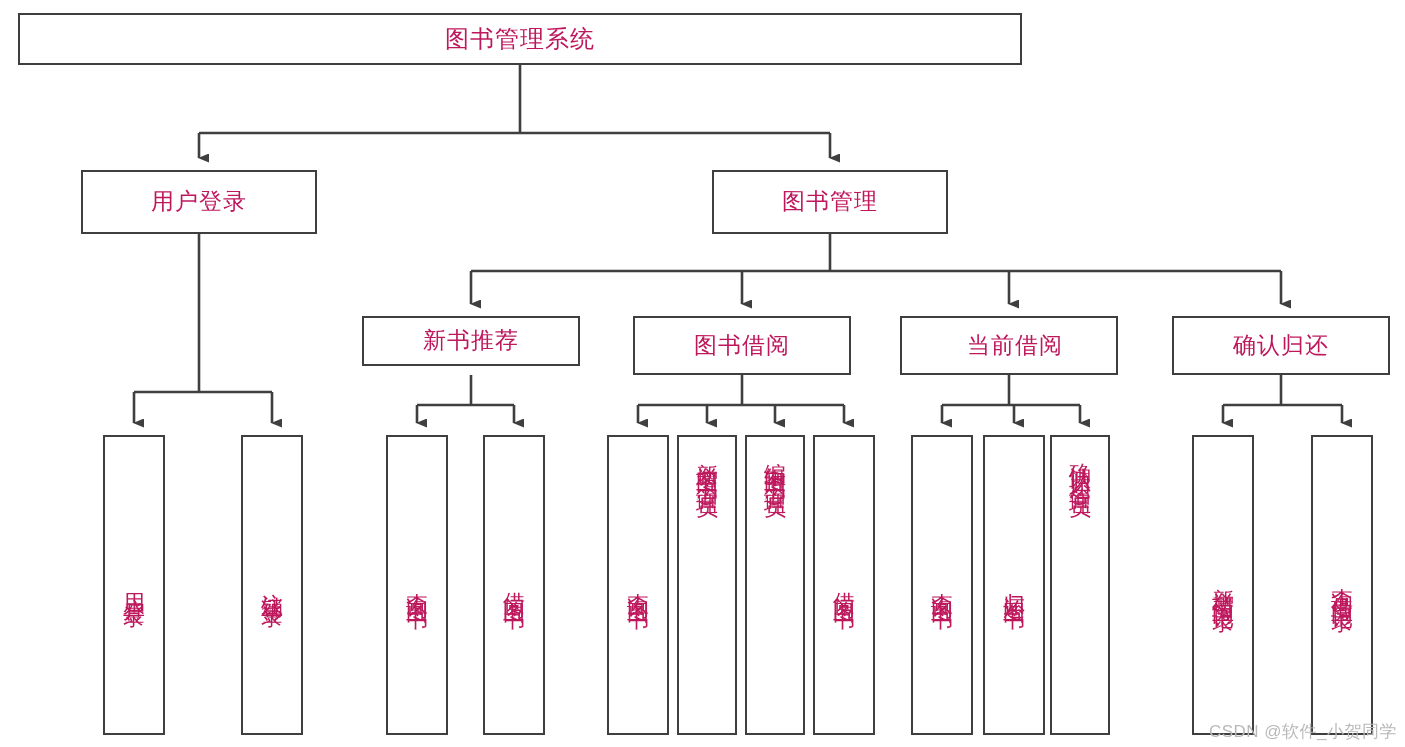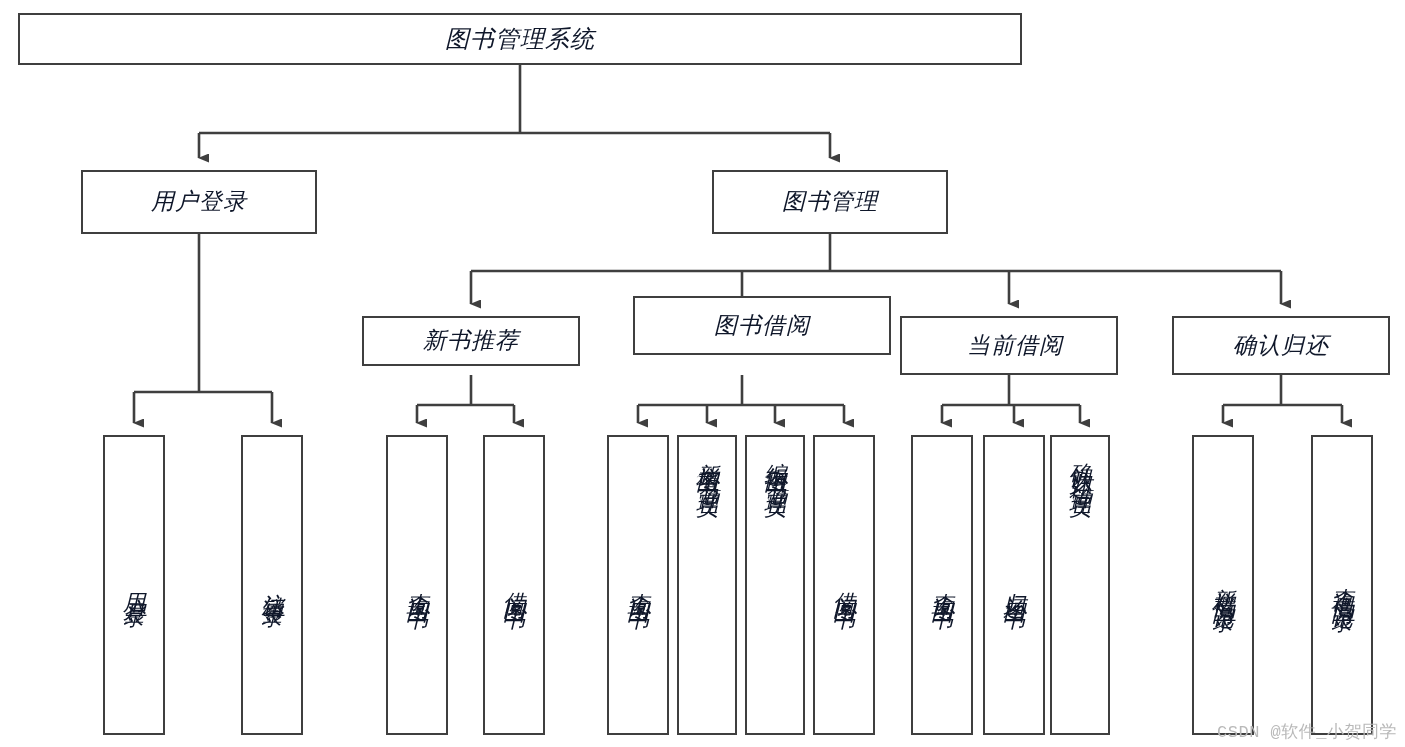--- a/index.html
+++ b/index.html
@@ -31,25 +31,24 @@
     position: absolute;
     box-sizing: border-box;
     background: #ffffff;
     border: 2px solid #3f3f3f;
     display: flex;
     align-items: center;
     justify-content: center;
     z-index: 2;
   }
   .node-label {
-    color: #0f172a;
+    color: #be185d;
     letter-spacing: 1px;
     white-space: nowrap;
     line-height: 1.18;
-    font-style: italic;
   }
   
   .node.horiz .node-label {
     font-size: 23px;
   }
   .node.root .node-label {
     font-size: 24px;
   }
   
   .node.leaf {
@@ -71,21 +70,21 @@
   }
   #watermark {
     position: absolute;
     right: 8px;
     bottom: 4px;
     font-size: 17px;
     color: #b9b9b9;
     letter-spacing: 0.5px;
     white-space: nowrap;
     z-index: 5;
-    font-family: Liberation Mono, monospace;
+    font-family: Liberation Sans, sans-serif;
   }
 </style>
 </head>
 <body>
 
 <div id="diagram-root">
 
   <svg id="edge-layer" viewBox="0 0 1405 747" xmlns="http://www.w3.org/2000/svg">
     <defs>
       <marker id="arrowhead" markerWidth="9" markerHeight="11" refX="4.5" refY="10" orient="auto" markerUnits="userSpaceOnUse">
@@ -143,21 +142,21 @@
   <div class="node horiz" style="left: 81px; top: 170px; width: 236px; height: 64px;">
     <span class="node-label">用户登录</span>
   </div>
   <div class="node horiz" style="left: 712px; top: 170px; width: 236px; height: 64px;">
     <span class="node-label">图书管理</span>
   </div>
 
   <div class="node horiz" style="left: 362px; top: 316px; width: 218px; height: 50px;">
     <span class="node-label">新书推荐</span>
   </div>
-  <div class="node horiz" style="left: 633px; top: 296px; width: 258px; height: 59px;">
+  <div class="node horiz" style="left: 633px; top: 316px; width: 218px; height: 59px;">
     <span class="node-label">图书借阅</span>
   </div>
   <div class="node horiz" style="left: 900px; top: 316px; width: 218px; height: 59px; padding-left: 12px;">
     <span class="node-label">当前借阅</span>
   </div>
   <div class="node horiz" style="left: 1172px; top: 316px; width: 218px; height: 59px;">
     <span class="node-label">确认归还</span>
   </div>
 
   <div class="node leaf centred" style="left: 103px; top: 435px; width: 62px; height: 300px;">

